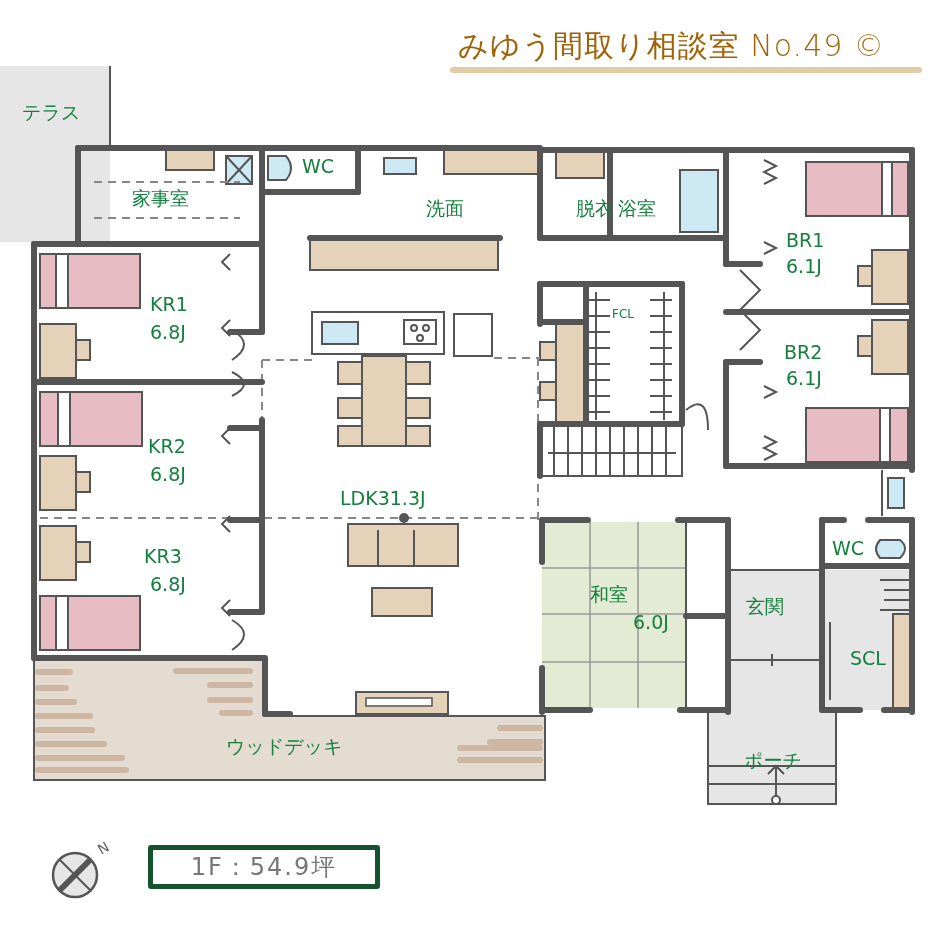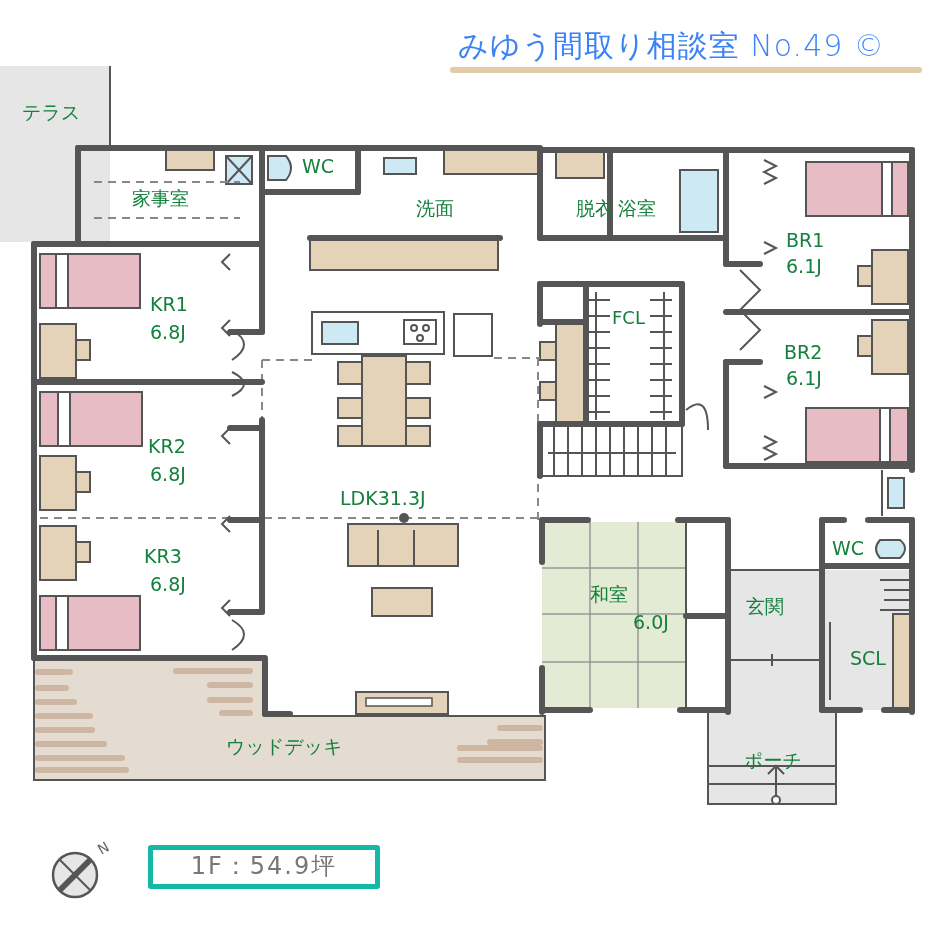--- a/index.html
+++ b/index.html
@@ -1,29 +1,29 @@
 <!DOCTYPE html>
 <html><head>
 <meta charset="utf-8">
 <style>
   html, body { margin: 0; padding: 0; background: #ffffff; }
   body { width: 940px; height: 940px; position: relative; overflow: hidden;
          font-family: "DejaVu Sans", sans-serif; color: #555; }
   .title { position: absolute; left: 458px; top: 26px; width: 460px; height: 44px;
-           font-size: 30px; color: #3b82f6; letter-spacing: 1px; white-space: nowrap;
+           font-size: 30px; color: #a16207; letter-spacing: 1px; white-space: nowrap;
            font-family: "DejaVu Sans", sans-serif; font-weight: 300; }
   .title-underline { position: absolute; left: 450px; top: 67px; width: 472px; height: 6px;
            background: #e2cca6; border-radius: 3px; }
   svg.plan { position: absolute; left: 0; top: 0; }
   .lbl { position: absolute; font-size: 19px; color: #15803d; white-space: nowrap;
          line-height: 1.15; text-align: center; font-family: "DejaVu Sans", sans-serif; }
-  .lbl.small { font-size: 18px; }
+  .lbl.small { font-size: 12px; }
   .area-box { position: absolute; left: 148px; top: 845px; width: 232px; height: 44px;
-              border: 5px solid #14b8a6; border-radius: 3px; box-sizing: border-box;
-              font-size: 24px; color: #777; display: flex; 
+              border: 5px solid #14532d; border-radius: 3px; box-sizing: border-box;
+              font-size: 24px; color: #777; display: flex; align-items: center;
               justify-content: center; letter-spacing: 2px; }
   .compass { position: absolute; left: 50px; top: 850px; width: 50px; height: 50px; }
   .compass-n { position: absolute; left: 98px; top: 840px; font-size: 14px; color: #666;
                transform: rotate(-30deg); }
 </style>
 </head>
 <body>
 
 <div class="title">みゆう間取り相談室 No.49 ©</div>
 <div class="title-underline"></div>
@@ -298,21 +298,21 @@
     <line x1="265" y1="716" x2="545" y2="716"></line>
     <line x1="882" y1="470" x2="882" y2="516"></line>
     <line x1="686" y1="522" x2="686" y2="708"></line>
     <line x1="730" y1="570" x2="822" y2="570"></line>
   </g>
 </svg>
 
 <div class="lbl" style="left:22px;top:102px;">テラス</div>
 <div class="lbl" style="left:132px;top:188px;">家事室</div>
 <div class="lbl" style="left:302px;top:156px;">WC</div>
-<div class="lbl" style="left:416px;top:198px;font-family:Liberation Serif, serif;">洗面</div>
+<div class="lbl" style="left:426px;top:198px;font-family:Liberation Serif, serif;">洗面</div>
 <div class="lbl" style="left:552px;top:198px;margin-left:24px;">脱衣</div>
 <div class="lbl" style="left:618px;top:198px;">浴室</div>
 
 <div class="lbl" style="left:786px;top:230px;">BR1</div>
 <div class="lbl" style="left:786px;top:256px;">6.1J</div>
 <div class="lbl" style="left:784px;top:342px;">BR2</div>
 <div class="lbl" style="left:786px;top:368px;">6.1J</div>
 
 <div class="lbl" style="left:150px;top:294px;">KR1</div>
 <div class="lbl" style="left:150px;top:322px;">6.8J</div>

